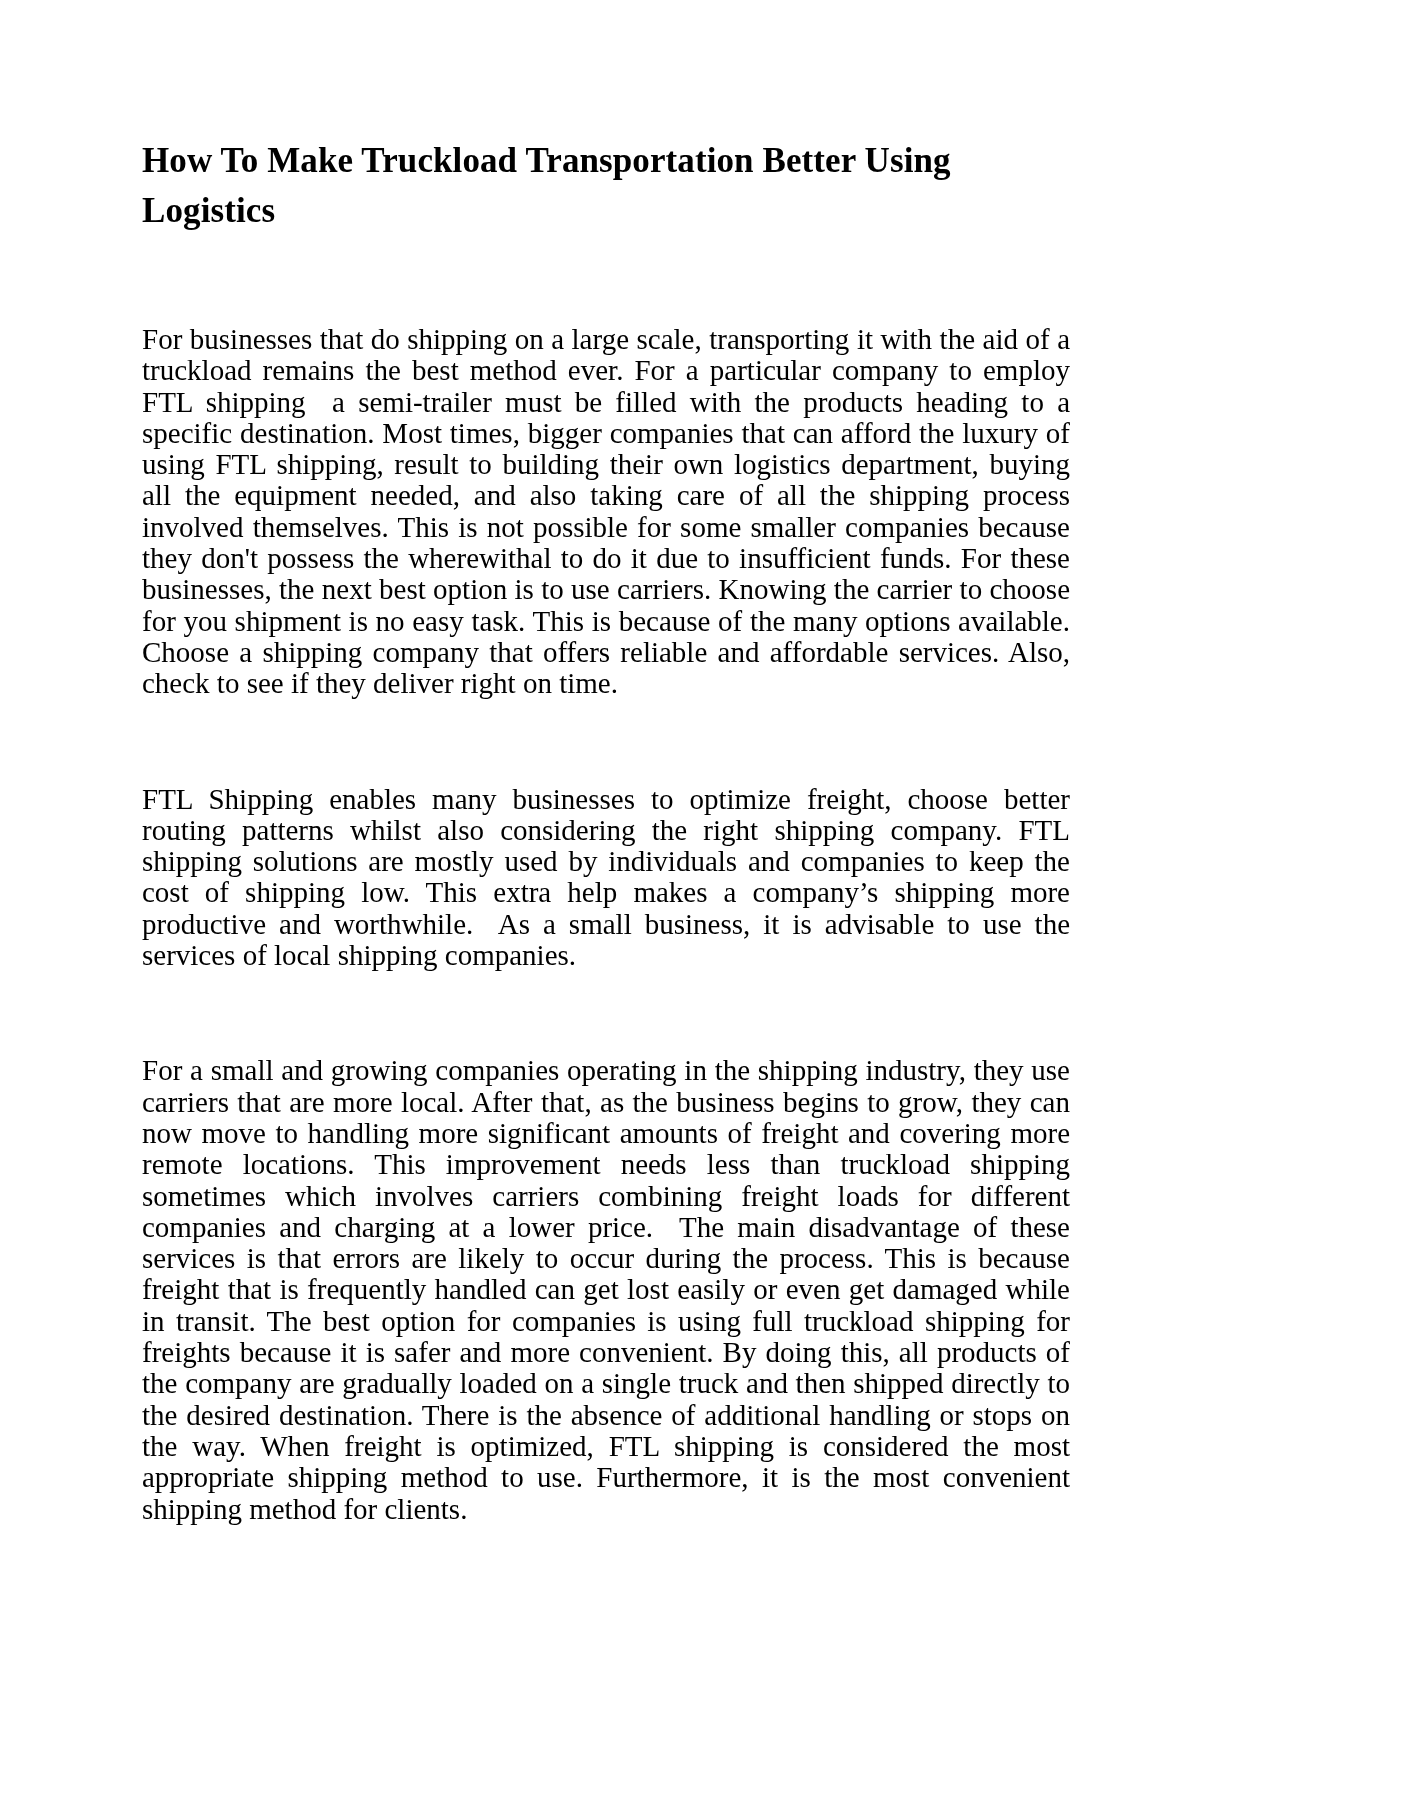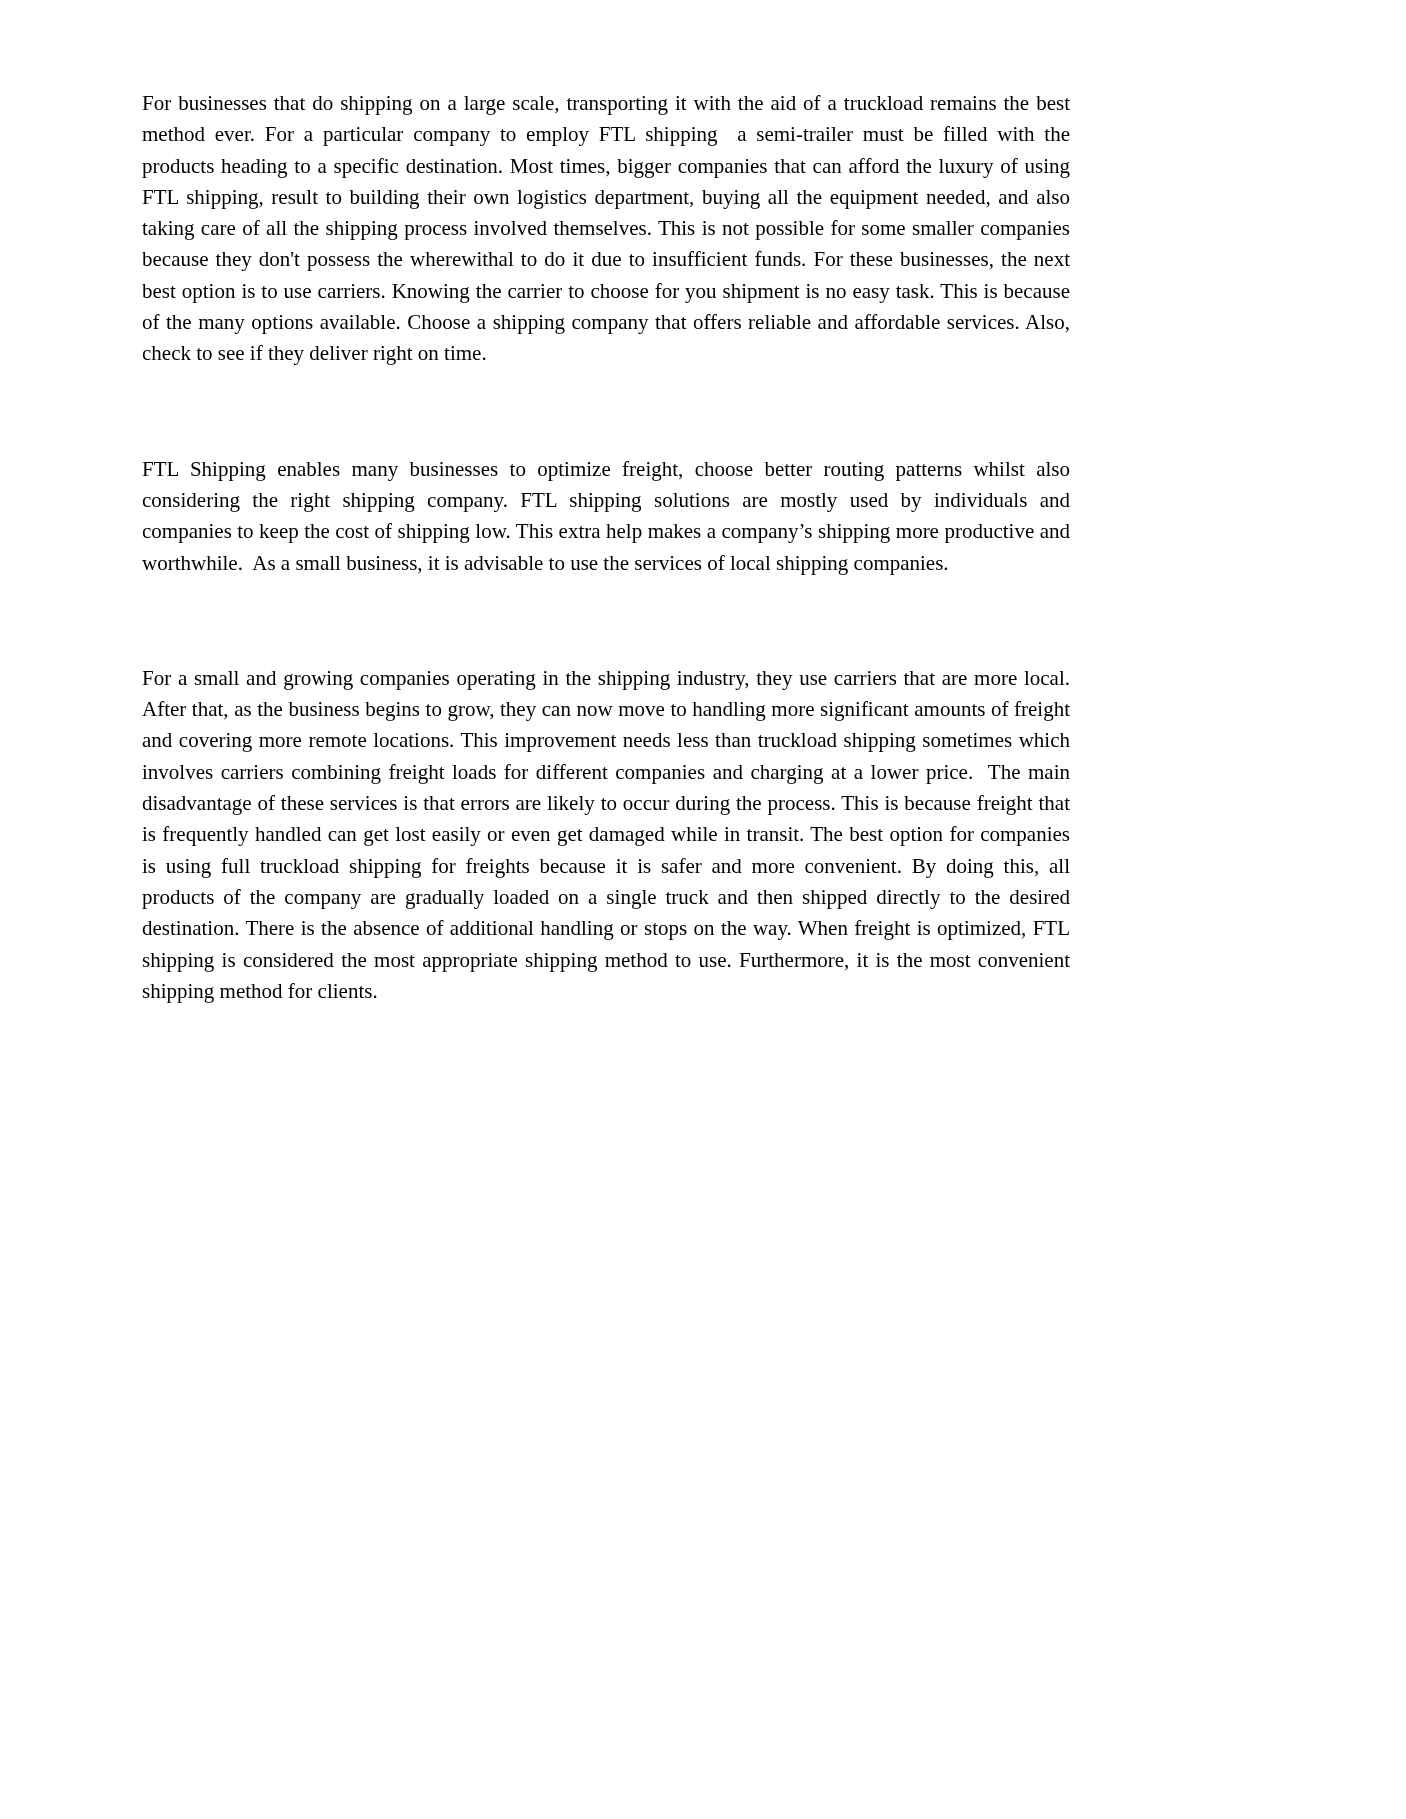--- a/index.html
+++ b/index.html
@@ -30,21 +30,21 @@
     font-size: 35px;
     font-weight: bold;
     line-height: 50px;
     letter-spacing: 0.1px;
     margin: 0;
     padding-top: 136px;
     text-align: left;
     color: #000000;
   }
   .para {
-    font-size: 21px;
+    font-size: 29px;
     line-height: 31.3px;
     text-align: justify;
     text-justify: inter-word;
     margin: 0;
     color: #000000;
     white-space: pre-wrap;
     hyphens: none;
   }
   .para.first {
     margin-top: 88px;
@@ -52,20 +52,21 @@
   .para.spaced {
     margin-top: 84px;
   }
 </style>
 </head>
 <body>
 
 <div class="page">
   <div class="content">
 
+    <h1 class="doc-title">How To Make Truckload Transportation Better Using Logistics</h1>
 
     <p class="para first">For businesses that do shipping on a large scale, transporting it with the aid of a truckload remains the best method ever. For a particular company to employ FTL shipping  a semi-trailer must be filled with the products heading to a specific destination. Most times, bigger companies that can afford the luxury of using FTL shipping, result to building their own logistics department, buying all the equipment needed, and also taking care of all the shipping process involved themselves. This is not possible for some smaller companies because they don't possess the wherewithal to do it due to insufficient funds. For these businesses, the next best option is to use carriers. Knowing the carrier to choose for you shipment is no easy task. This is because of the many options available. Choose a shipping company that offers reliable and affordable services. Also, check to see if they deliver right on time.</p>
 
     <p class="para spaced">FTL Shipping enables many businesses to optimize freight, choose better routing patterns whilst also considering the right shipping company. FTL shipping solutions are mostly used by individuals and companies to keep the cost of shipping low. This extra help makes a company’s shipping more productive and worthwhile.  As a small business, it is advisable to use the services of local shipping companies.</p>
 
     <p class="para spaced">For a small and growing companies operating in the shipping industry, they use carriers that are more local. After that, as the business begins to grow, they can now move to handling more significant amounts of freight and covering more remote locations. This improvement needs less than truckload shipping sometimes which involves carriers combining freight loads for different companies and charging at a lower price.  The main disadvantage of these services is that errors are likely to occur during the process. This is because freight that is frequently handled can get lost easily or even get damaged while in transit. The best option for companies is using full truckload shipping for freights because it is safer and more convenient. By doing this, all products of the company are gradually loaded on a single truck and then shipped directly to the desired destination. There is the absence of additional handling or stops on the way. When freight is optimized, FTL shipping is considered the most appropriate shipping method to use. Furthermore, it is the most convenient shipping method for clients.</p>
 
   </div>
 </div>
 

